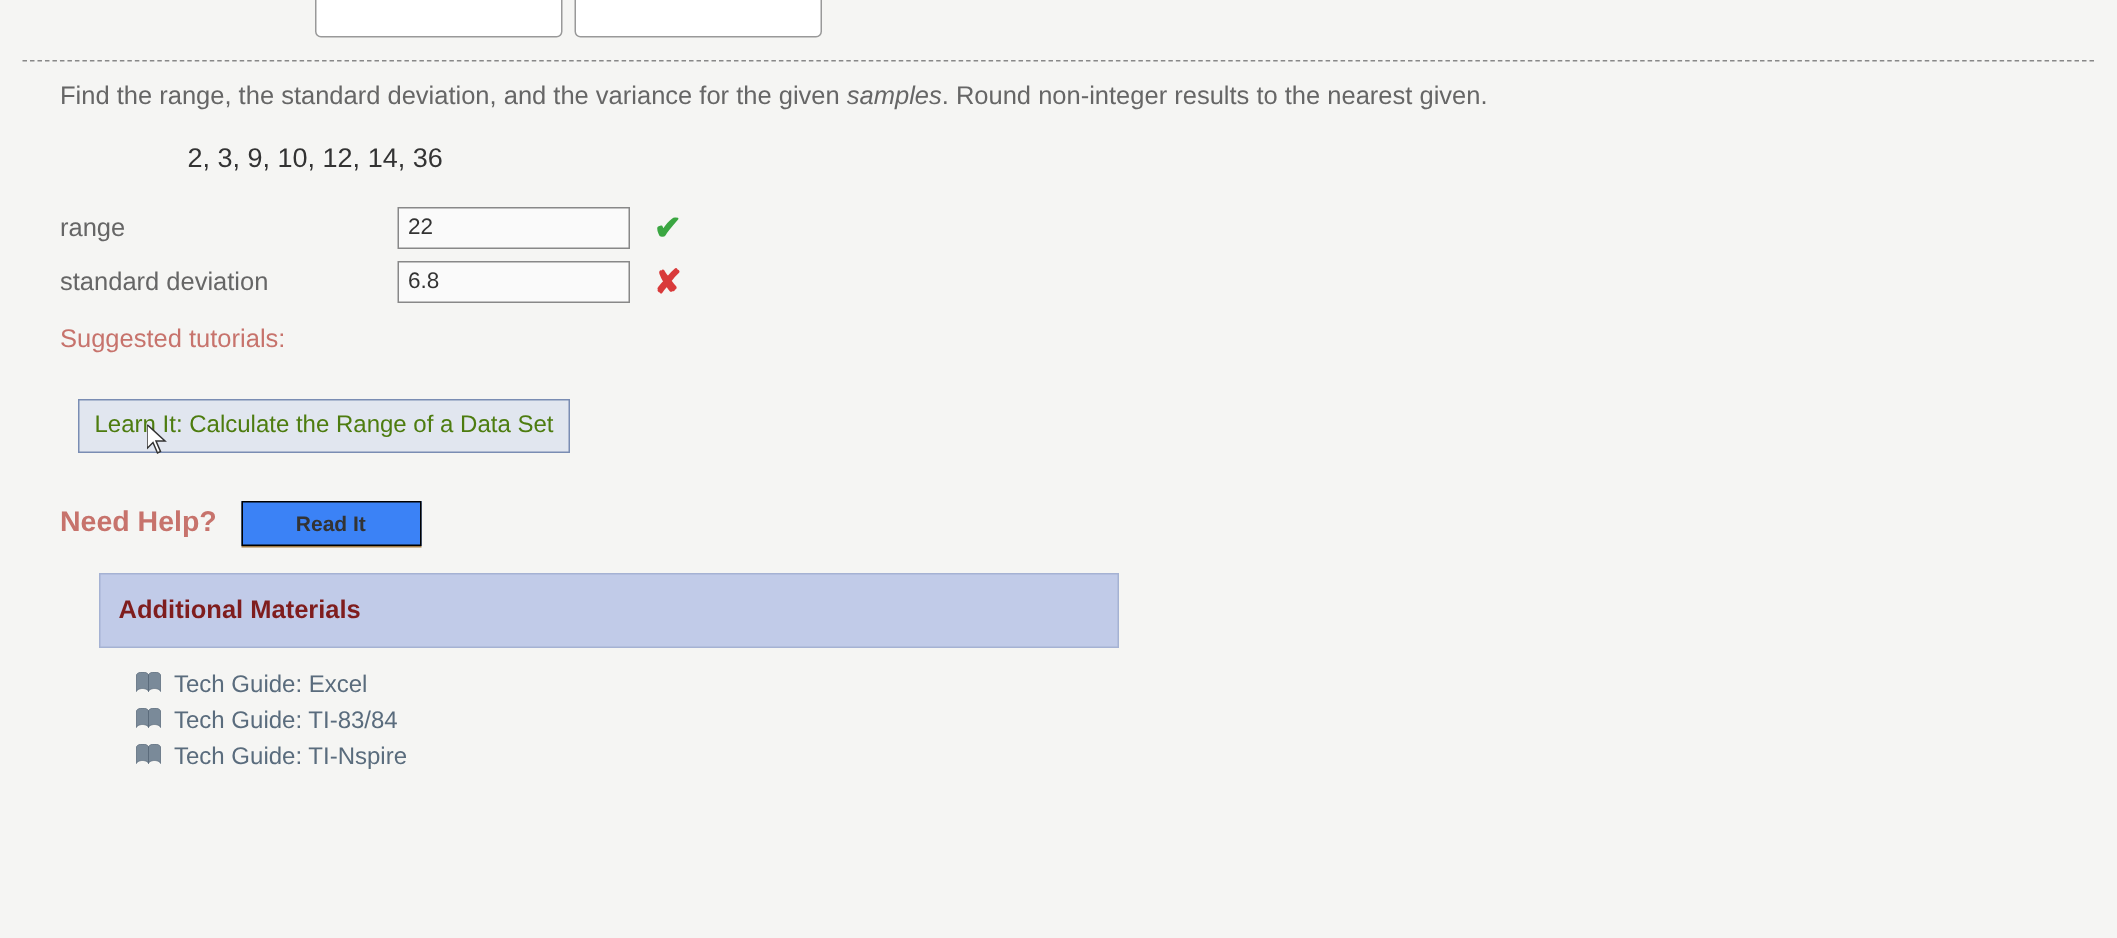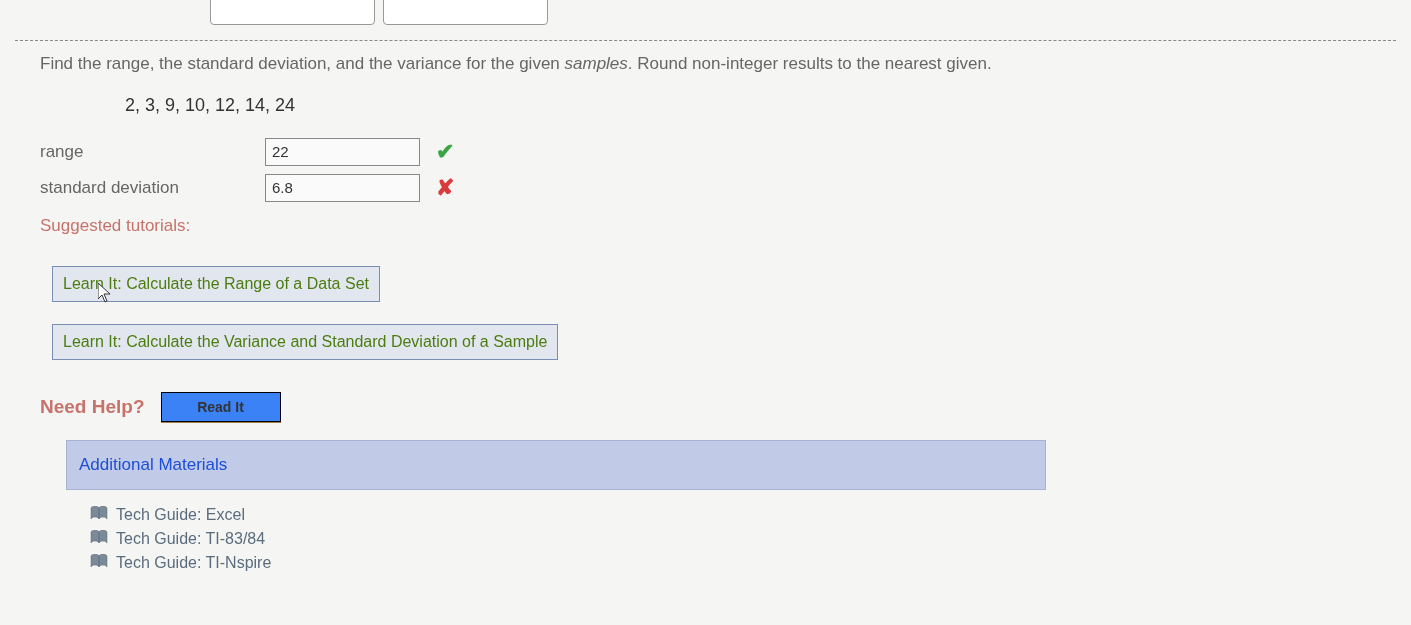--- a/index.html
+++ b/index.html
@@ -122,25 +122,25 @@
       width: 120px;
       height: 30px;
       cursor: pointer;
       box-shadow: 0 1px 0 #a17c47;
     }
     .materials-box {
       background: #c1cbe8;
       border: 1px solid #a5b2d3;
       margin-top: 18px;
       margin-left: 26px;
-      width: 980px;
+      width: 680px;
       padding: 14px 12px;
       font-size: 17px;
-      color: #1d4ed8;
-      font-weight: 400;
+      color: #7f1d1d;
+      font-weight: 700;
     }
     .materials-list {
       margin-left: 50px;
       margin-top: 16px;
     }
     .material-item {
       display: flex;
       align-items: flex-start;
       gap: 8px;
       font-size: 16px;
@@ -173,44 +173,41 @@
 </div>
 
 <div class="divider"></div>
 
 <div class="content">
 
   <p class="question-text">
     <span>Find the range, the standard deviation, and the variance for the given </span><em>samples</em><span>. Round non-integer results to the nearest given.</span>
   </p>
 
-  <div class="data-row">2, 3, 9, 10, 12, 14, 24</div>
+  <div class="data-row">2, 3, 9, 10, 12, 14, 36</div>
 
   <table class="answer-table">
     <tbody>
         <tr>
       <td class="label">range</td>
       <td><input class="answer-input" value="22" style=""></td>
       <td><span class="mark correct">✔</span></td>
     </tr>
     <tr>
       <td class="label">standard deviation</td>
       <td><input class="answer-input" value="6.8" style=""></td>
       <td><span class="mark incorrect">✘</span></td>
     </tr>
   </tbody>
     </table>
 
   <div class="suggested">Suggested tutorials:</div>
 
   <div>
     <a class="tutorial-link">Learn It: Calculate the Range of a Data Set</a>
-  </div>
-  <div>
-    <a class="tutorial-link">Learn It: Calculate the Variance and Standard Deviation of a Sample</a>
   </div>
 
   <div class="help-row">
     <span class="need-help-label">Need Help?</span>
     <button class="help-btn">Read It</button>
   </div>
 
   <div class="materials-box">Additional Materials</div>
 
   <div class="materials-list">

